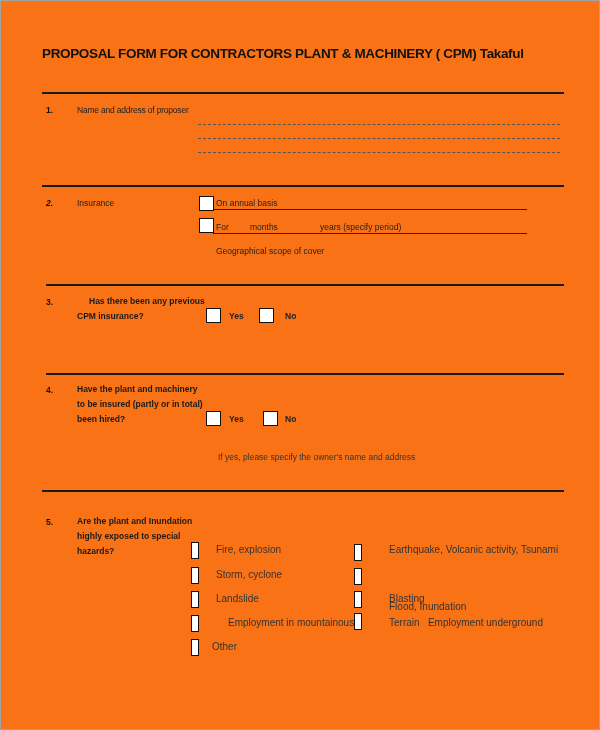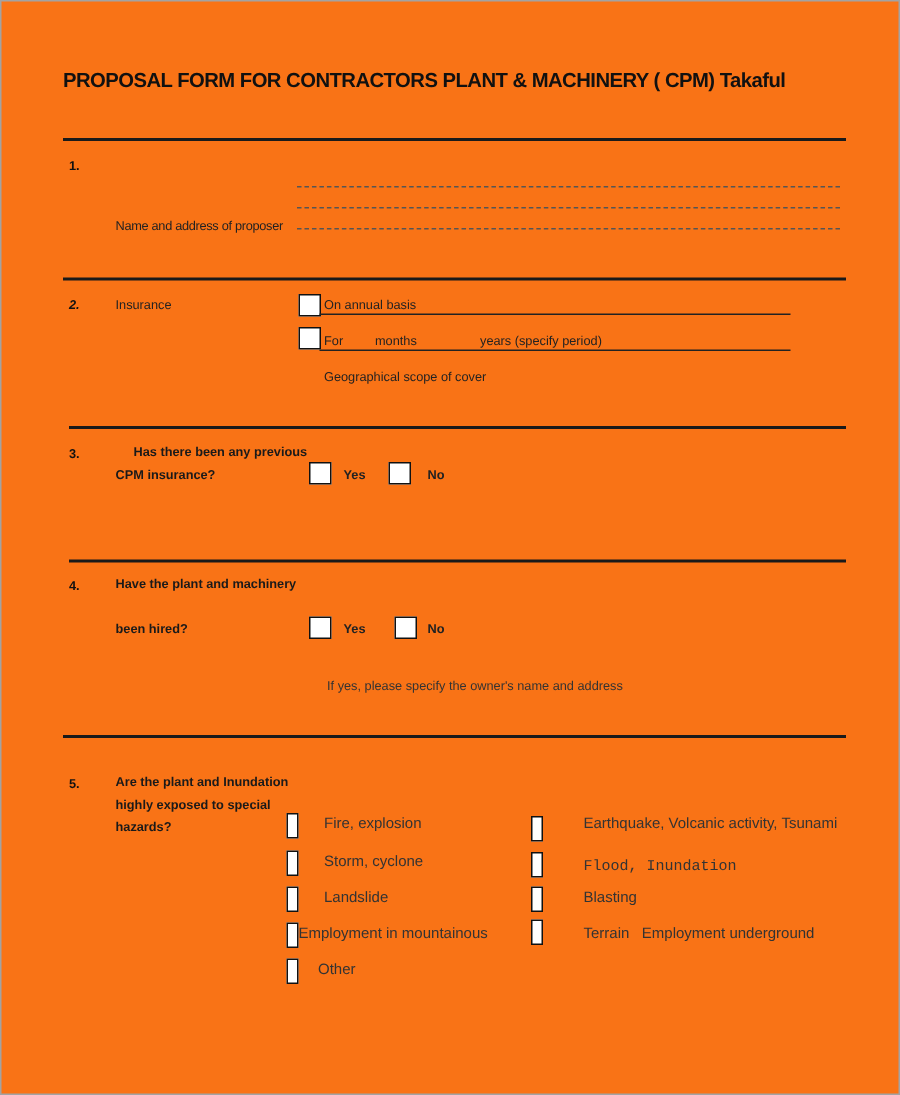--- a/index.html
+++ b/index.html
@@ -25,21 +25,21 @@
   </style>
 </head>
 <body>
 
 <div class="page">
 
   <div class="abs title">PROPOSAL FORM FOR CONTRACTORS PLANT &amp; MACHINERY ( CPM) Takaful</div>
   <div class="rule" style="left:41px; top:91px; width:522px;"></div>
 
   <div class="abs num" style="left:45px; top:104px;">1.</div>
-  <div class="abs lbl" style="left:76px; top:104px; font-size:8.5px; letter-spacing:-0.2px;margin-top:40px;">Name and address of proposer</div>
+  <div class="abs lbl" style="left:76px; top:104px; font-size:8.5px; letter-spacing:-0.2px;">Name and address of proposer</div>
   <div class="dashline" style="top:123px;"></div>
   <div class="dashline" style="top:137px;"></div>
   <div class="dashline" style="top:151px;"></div>
 
   <div class="rule" style="left:41px; top:184px; width:522px;"></div>
 
   <div class="abs num" style="left:45px; top:197px; font-style:italic;">2.</div>
   <div class="abs lbl" style="left:76px; top:197px;">Insurance</div>
 
   <div class="cb" style="left:198px; top:195px;"></div>
@@ -61,20 +61,21 @@
   <div class="abs q" style="left:76px; top:308px;">CPM  insurance?</div>
   <div class="cb" style="left:205px; top:307px;"></div>
   <div class="abs lbl b" style="left:228px; top:310px;">Yes</div>
   <div class="cb" style="left:258px; top:307px;"></div>
   <div class="abs lbl b" style="left:284px; top:310px;">No</div>
 
   <div class="rule" style="left:45px; top:372px; width:518px;"></div>
 
   <div class="abs num" style="left:45px; top:384px;">4.</div>
   <div class="abs q" style="left:76px; top:381px;">Have the plant and machinery</div>
+  <div class="abs q" style="left:76px; top:396px;">to be insured (partly or in total)</div>
   <div class="abs q" style="left:76px; top:411px;">been hired?</div>
   <div class="cb" style="left:205px; top:410px;"></div>
   <div class="abs lbl b" style="left:228px; top:413px;">Yes</div>
   <div class="cb" style="left:262px; top:410px;"></div>
   <div class="abs lbl b" style="left:284px; top:413px;">No</div>
   <div class="abs lbl n" style="left:197px; top:451px;padding-left:20px;">If yes, please specify the owner's name and address</div>
 
   <div class="rule" style="left:41px; top:489px; width:522px;"></div>
 
   <div class="abs num" style="left:45px; top:516px;">5.</div>
@@ -85,30 +86,30 @@
   <div class="cbt" style="left:190px; top:541px;"></div>
   <div class="abs hz" style="left:215px; top:543px;">Fire, explosion</div>
 
   <div class="cbt" style="left:190px; top:566px;"></div>
   <div class="abs hz" style="left:215px; top:568px;">Storm, cyclone</div>
 
   <div class="cbt" style="left:190px; top:590px;"></div>
   <div class="abs hz" style="left:215px; top:592px;">Landslide</div>
 
   <div class="cbt" style="left:190px; top:614px;"></div>
-  <div class="abs hz" style="left:198px; top:616px;">Employment in mountainous</div>
+  <div class="abs hz" style="left:227px; top:616px;">Employment in mountainous</div>
 
   <div class="cbt" style="left:190px; top:638px;"></div>
   <div class="abs hz" style="left:211px; top:640px;">Other</div>
 
   <div class="cbt" style="left:353px; top:543px;"></div>
   <div class="abs hz" style="left:388px; top:543px;">Earthquake, Volcanic activity, Tsunami</div>
 
   <div class="cbt" style="left:353px; top:567px;"></div>
-  <div class="abs hz" style="left:388px; top:572px;font-family:Liberation Mono, monospace;">Flood, Inundation</div>
+  <div class="abs hz" style="left:388px; top:600px;">Flood, Inundation</div>
 
   <div class="cbt" style="left:353px; top:590px;"></div>
   <div class="abs hz" style="left:388px; top:592px;">Blasting</div>
 
   <div class="cbt" style="left:353px; top:612px;"></div>
   <div class="abs hz" style="left:388px; top:616px; white-space:pre;">Terrain   Employment underground</div>
 
 </div>
 
 </body></html>

